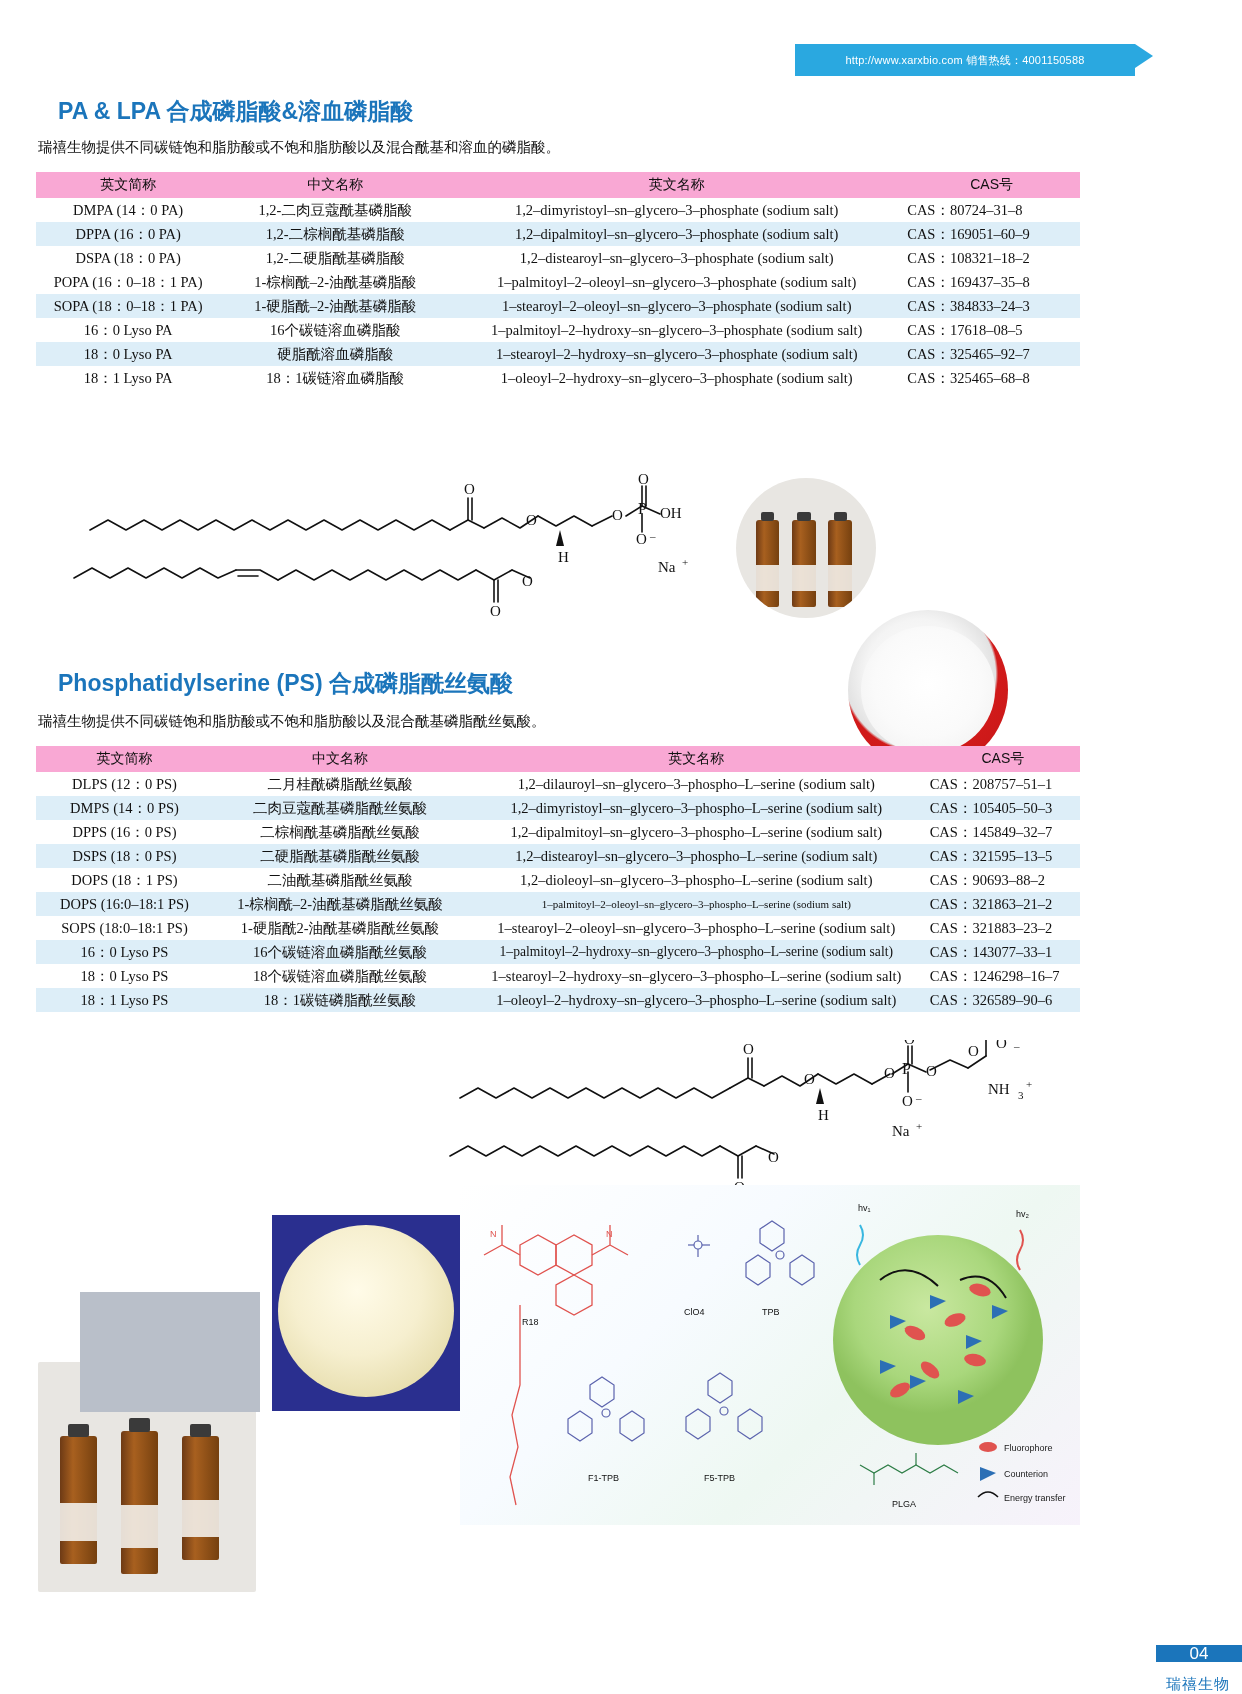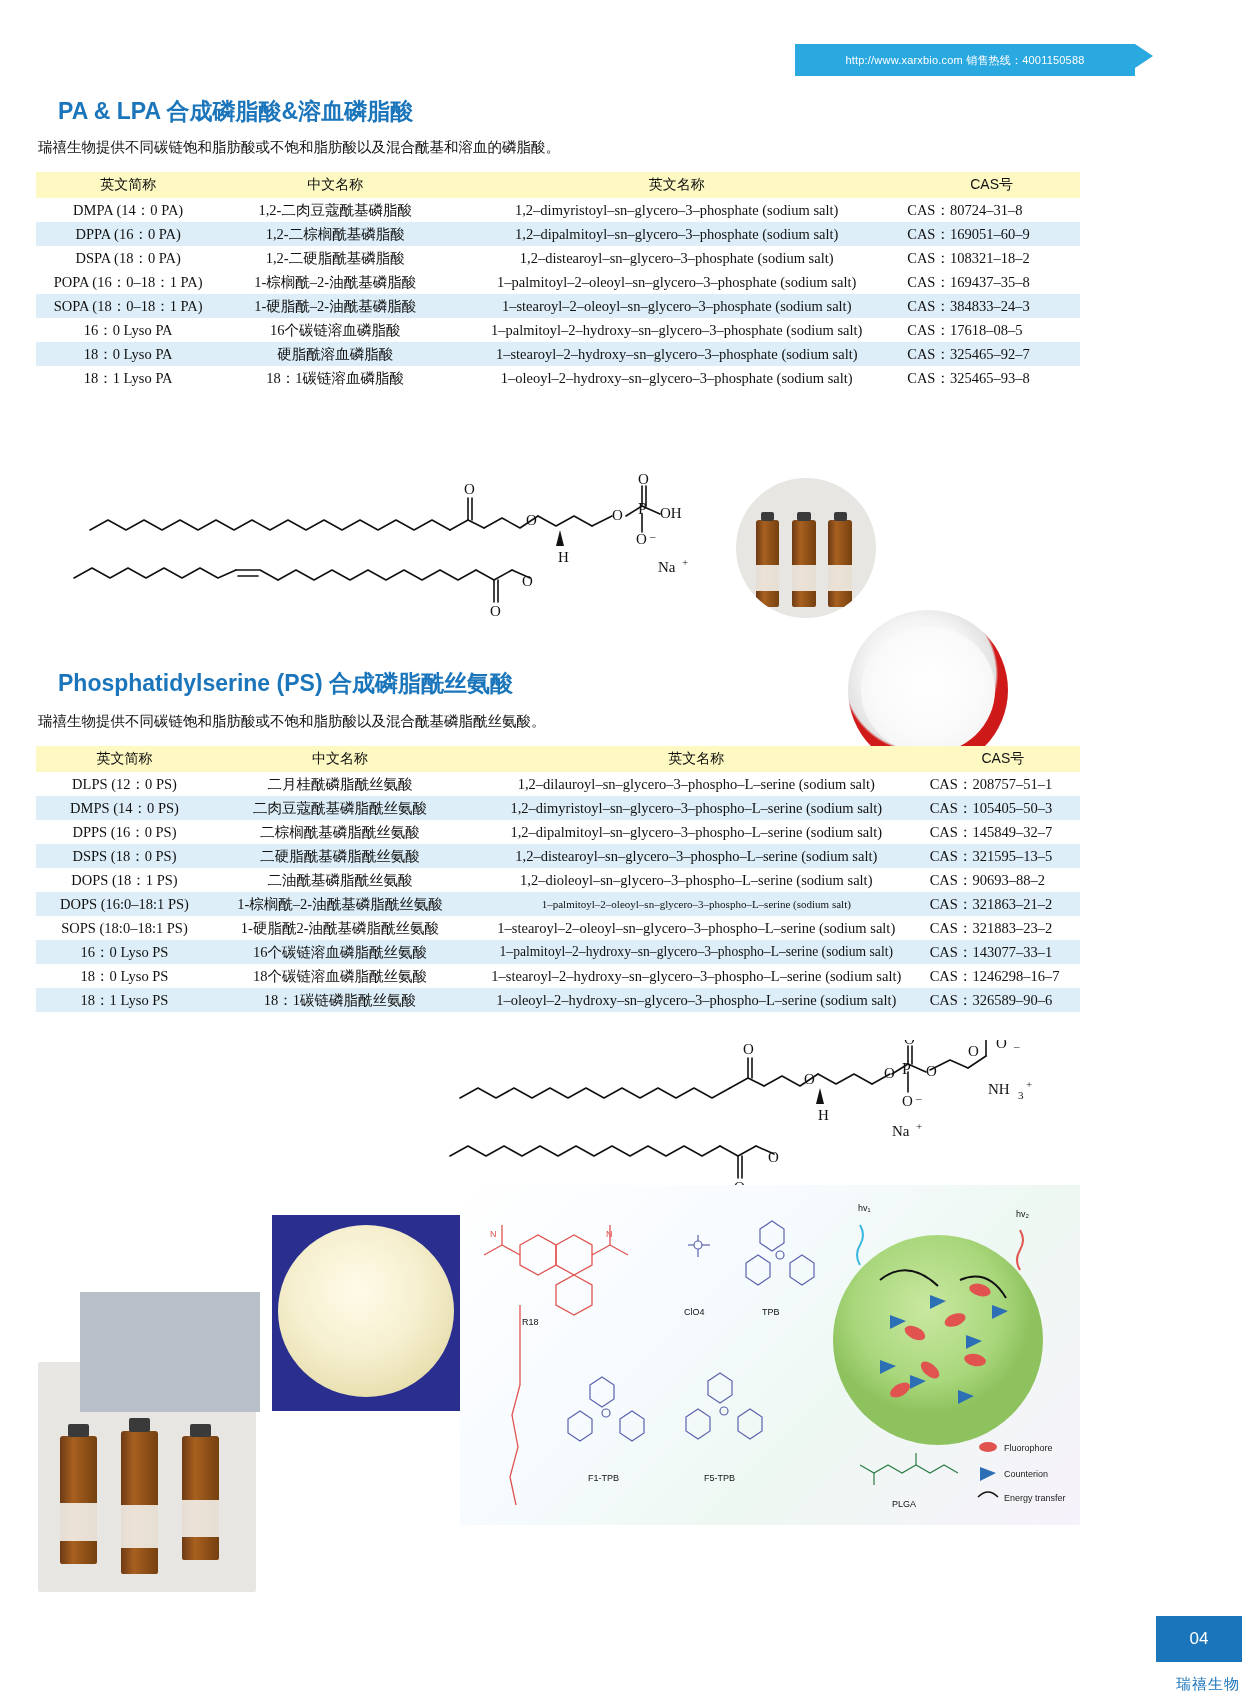--- a/index.html
+++ b/index.html
@@ -40,21 +40,21 @@
     font-size:14.5px;color:#111;white-space:nowrap;
   }
 
   
   table.prodtable{
     position:absolute;border-collapse:collapse;
     font-family:"Liberation Serif", serif;
     font-size:14.5px;color:#111;
   }
   table.prodtable th{
-    background:#fef9c3;color:#111;font-weight:normal;
+    background:#f9a8d4;color:#111;font-weight:normal;
     font-family:"Liberation Sans", sans-serif;
     font-size:14px;padding:4px 2px;text-align:center;
   }
   table.prodtable td{
     padding:2.5px 4px;white-space:nowrap;
   }
   table.prodtable tr.alt td{background:#ddeef8;margin-left:6px;}
   .c-abbr{width:180px;text-align:center;}
   .c-cn{width:230px;text-align:center;}
   .c-en{width:455px;text-align:center;}
@@ -107,26 +107,26 @@
 
   .mech-fig{
     background:linear-gradient(135deg,#ffffff 0%,#f7fbff 35%,#eef8f2 62%,#f7f2fb 100%);
   }
 
   
   svg.chem{display:block;}
 
   
   .pagenum{
-    position:absolute;right:0;bottom:32px;width:86px;height:46px;background:#1b75bb;
+    position:absolute;right:0;bottom:32px;width:86px;height:17px;background:#1b75bb;
     color:#fff;font-family:"Liberation Sans", sans-serif;font-size:17px;
     display:flex;align-items:center;justify-content:center;
   }
   .footlogo{
-    position:absolute;right:2px;bottom:0px;font-family:Liberation Mono, monospace;
+    position:absolute;right:12px;bottom:0px;font-family:Liberation Mono, monospace;
     font-size:15px;color:#1b75bb;letter-spacing:1px;
   }
 </style>
 </head>
 <body>
 
 <div class="page">
 
   <div class="header-bar">
     <span class="header-bar-text">http://www.xarxbio.com  销售热线：4001150588</span>
@@ -185,21 +185,21 @@
       <tr class="alt">
         <td class="c-abbr">18：0 Lyso PA</td>
         <td class="c-cn">硬脂酰溶血磷脂酸</td>
         <td class="c-en">1–stearoyl–2–hydroxy–sn–glycero–3–phosphate (sodium salt)</td>
         <td class="c-cas">CAS：325465–92–7</td>
       </tr>
       <tr>
         <td class="c-abbr">18：1 Lyso PA</td>
         <td class="c-cn">18：1碳链溶血磷脂酸</td>
         <td class="c-en">1–oleoyl–2–hydroxy–sn–glycero–3–phosphate (sodium salt)</td>
-        <td class="c-cas">CAS：325465–93–8</td>
+        <td class="c-cas">CAS：325465–68–8</td>
       </tr>
     </tbody>
   </table>
 
   <div class="fig" style="top:470px;left:60px;width:660px;height:160px;">
     <svg class="chem" width="660" height="160" viewBox="0 0 660 160">
       <g fill="none" stroke="#111" stroke-width="1.6" stroke-linejoin="round" stroke-linecap="round">
 
         <polyline points="30,60 48,50 66,60 84,50 102,60 120,50 138,60 156,50 174,60 192,50 210,60 228,50 246,60 264,50 282,60 300,50 318,60 336,50 354,60 372,50 390,60"></polyline>
 

